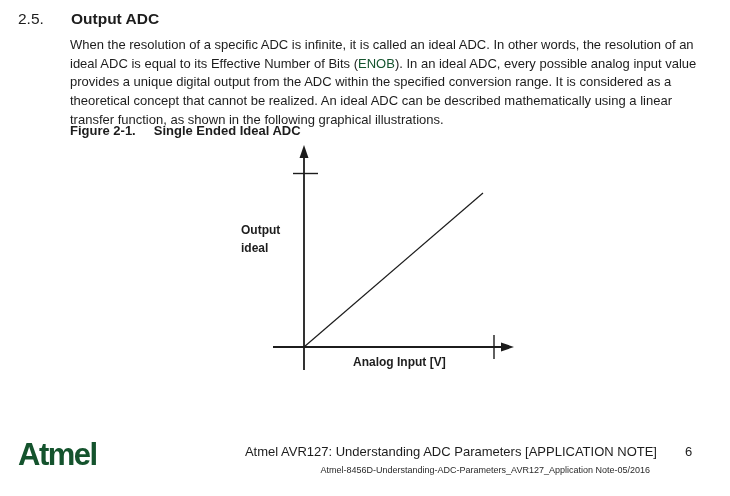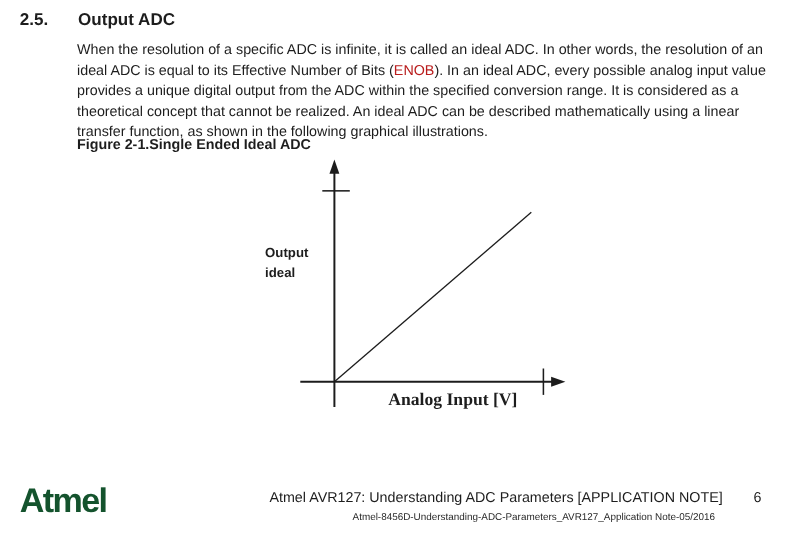--- a/index.html
+++ b/index.html
@@ -9,65 +9,64 @@
     background: #ffffff;
     font-family: "Liberation Sans", sans-serif;
     color: #1d1d1d;
     overflow: hidden;
   }
   .abs { position: absolute; }
 
   
   .section-number {
     left: 18px; top: 10px;
-    font-size: 15.5px; font-weight: bold;
+    font-size: 15.5px; font-weight: normal;
   }
   .section-title {
     left: 71px; top: 10px;
     font-size: 15.5px; font-weight: bold;
   }
 
   
   .body-paragraph {
     left: 70px; top: 36px;
     width: 648px;
     font-size: 13px;
     line-height: 18.7px;
     text-align: left;
   }
   .link {
-    color: #b91c1c;
+    color: #14532d;
     text-decoration: none;
     cursor: pointer;
   }
 
   
   .figure-caption {
     left: 70px; top: 123px;
     font-size: 13px; font-weight: bold;
     white-space: nowrap;
   }
-  .figure-caption .caption-title { margin-left: 0; }
+  .figure-caption .caption-title { margin-left: 18px; }
 
   
   .graph-container {
     left: 240px; top: 140px;
     width: 300px; height: 250px;
   }
   .graph-svg { display: block; width: 300px; height: 250px; }
   .y-axis-label {
     left: 241px; top: 221px;
     font-size: 12px; font-weight: bold;
     line-height: 18px;
   }
   .x-axis-label {
     left: 353px; top: 355px;
-    font-size: 16px; font-weight: bold;
+    font-size: 12px; font-weight: bold;
     white-space: nowrap;
-    font-family: Liberation Serif, serif;
   }
 
   
   .logo {
     left: 18px; top: 438px;
     font-size: 31px; font-weight: bold;
     color: #14532d;
     letter-spacing: -1.5px;
     line-height: 34px;
   }

